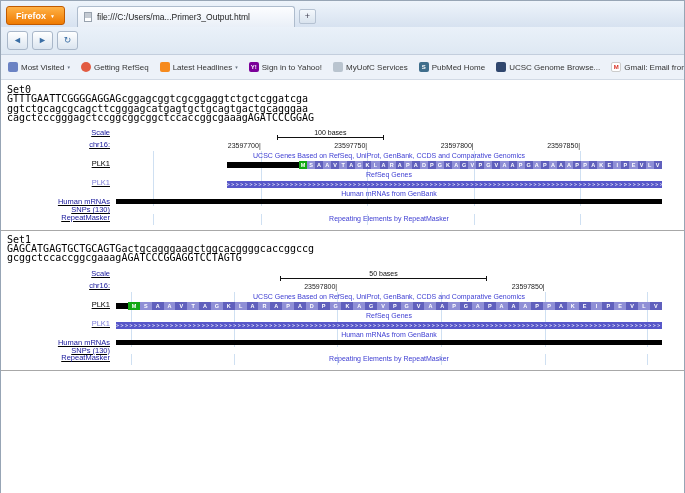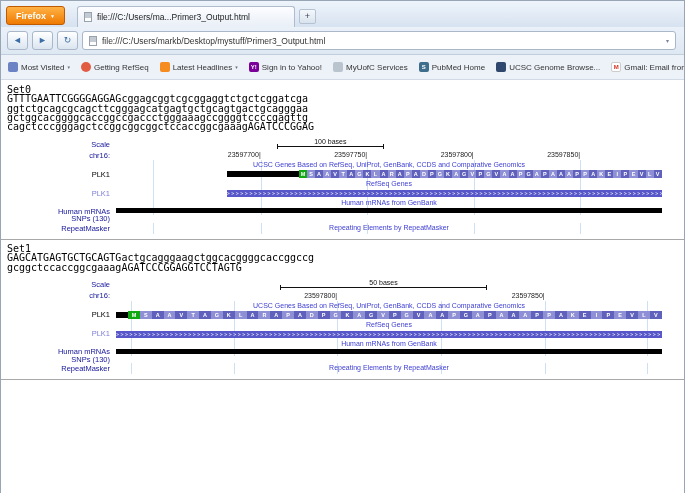--- a/index.html
+++ b/index.html
@@ -43,21 +43,21 @@
   .bmcaret { font-size:5px; color:#66707e; }
 
   
   .content { height:413px; background:#fff; padding-top:5px; overflow:hidden; }
   .seqblock { margin-left:6px; font-family:"DejaVu Sans Mono", monospace; font-size:10px;
               line-height:9.3px; color:#000; }
   .hdivider { border:none; border-top:1px solid #a8a8a8; margin:5px 0 4px 0; }
 
   
   .gbrowser { width:658px; margin:7px 0 4px 3px; background:#fff; }
-  .brow { display:flex; align-items:center; }
+  .brow { display:flex; align-items:flex-start;text-decoration:underline; }
   .lcell { width:112px; flex:0 0 auto; text-align:right; padding-right:6px; font-size:7.5px;
            color:#16169b; line-height:1; }
   .l-dark { color:#000; }
   .l-violet { color:#7d7dd8; }
   .tcell { flex:1; position:relative; height:100%; overflow:hidden; }
   .tgroup { flex:1; display:flex; flex-direction:column; }
   .guide { position:absolute; top:0; bottom:0; width:1px; background:#cfe0f2; z-index:0; }
 
   .r-scale { height:12px; }  .r-pos { height:10px; }  .r-title { height:9px; }
   .r-gene { height:10px; }   .r-chev { height:10px; } .r-mrna { height:8px; }
@@ -96,25 +96,20 @@
       <span class="pageicon"></span>
       <span>file:///C:/Users/ma...Primer3_Output.html</span>
     </div>
     <div class="newtab">+</div>
   </div>
 
   <div class="navbar">
     <div class="navbtn"><span>◄</span></div>
     <div class="navbtn"><span>►</span></div>
     <div class="navbtn"><span>↻</span></div>
-    <div class="urlbar">
-      <span class="pageicon"></span>
-      <span>file:///C:/Users/markb/Desktop/mystuff/Primer3_Output.html</span>
-      <span class="url-caret">▾</span>
-    </div>
   </div>
 
   <div class="bookmarks">
     <div class="bm">
       <span class="bmicon" style="background:#6b83c4"></span>
       <span>Most Visited</span>
       <span class="bmcaret">▾</span>
     </div>
     <div class="bm">
       <span class="bmicon" style="background:#e25c43;border-radius:50%"></span>
@@ -153,21 +148,20 @@
     </div>
 
   </div>
 
   <div class="content">
 
     <div class="seqblock">
       <div>Set0</div>
       <div>GTTTGAATTCGGGGAGGAGcggagcggtcgcggaggtctgctcggatcga</div>
       <div>ggtctgcagcgcagcttcgggagcatgagtgctgcagtgactgcagggaa</div>
-      <div>gctggcacggggcaccggccgaccctgggaaagccggggtccccgagttg</div>
       <div>cagctcccgggagctccggcggcggctccaccggcgaaagAGATCCCGGAG</div>
     </div>
 
     <div class="gbrowser">
       <div class="brow r-scale">
         <div class="lcell">Scale</div>
         <div class="tcell">
           <div class="scalebox" style="left:29.5%;width:19.5%">
             <span class="scaletext">100 bases</span>
             <div class="scaleline"></div>

